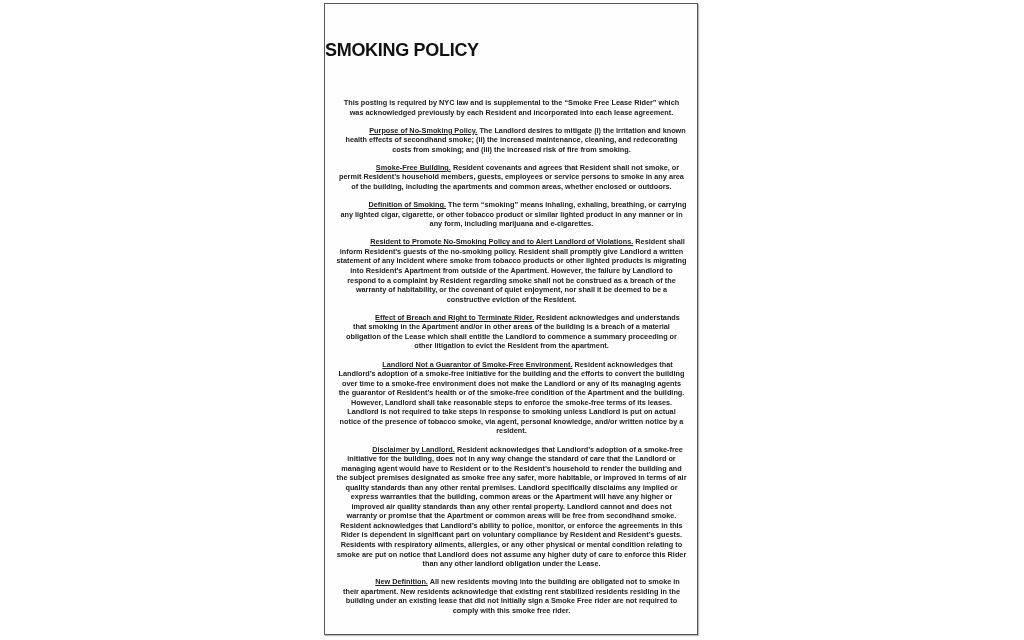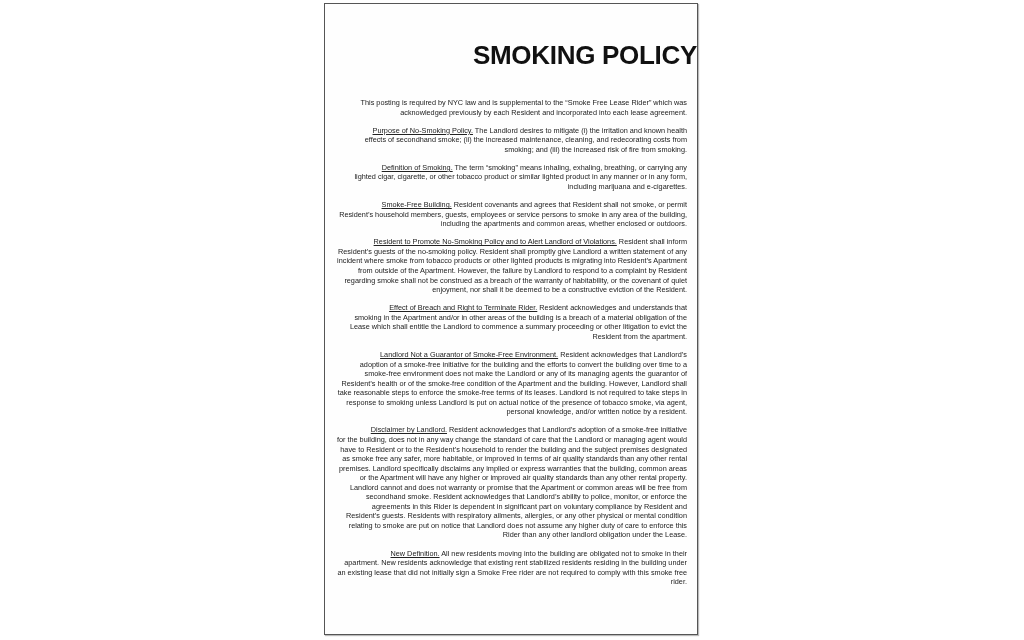--- a/index.html
+++ b/index.html
@@ -5,43 +5,43 @@
   html, body { margin:0; padding:0; }
   body {
     width:1024px; height:640px; background:#ffffff; position:relative; overflow:hidden;
     font-family:"Liberation Sans", sans-serif;
   }
   .page {
     position:absolute; left:324px; top:3px; width:374px; height:632px;
     border:1px solid #555; box-shadow:1px 1px 1px #bbb; background:#fefefe; box-sizing:border-box;
   }
   .title {
-    position:absolute; left:0; right:0; top:36px; text-align:right;
-    font-weight:bold; font-size:26px; color:#111; letter-spacing:-0.3px;
+    position:absolute; left:0; right:0; top:36px; text-align:left;
+    font-weight:bold; font-size:18px; color:#111; letter-spacing:-0.3px;
   }
   .body-text {
     position:absolute; left:11px; right:10px; top:94px;
     font-size:7.3px; line-height:9.55px; color:#222;
   }
-  .para { margin:0 0 8.6px 0; text-align:right; }
+  .para { margin:0 0 8.6px 0; text-align:center;font-weight:bold; }
   .heading { text-decoration:underline;margin-left:32px; }
 </style>
 </head>
 <body>
 
 <div class="page">
   <div class="title">SMOKING POLICY</div>
   <div class="body-text">
     <p class="para">This posting is required by NYC law and is supplemental to the “Smoke Free Lease Rider” which was acknowledged previously by each Resident and incorporated into each lease agreement.</p>
 
     <p class="para"><span class="heading">Purpose of No-Smoking Policy.</span><span> The Landlord desires to mitigate (i) the irritation and known health effects of secondhand smoke; (ii) the increased maintenance, cleaning, and redecorating costs from smoking; and (iii) the increased risk of fire from smoking.</span></p>
 
+    <p class="para"><span class="heading">Smoke-Free Building.</span><span> Resident covenants and agrees that Resident shall not smoke, or permit Resident’s household members, guests, employees or service persons to smoke in any area of the building, including the apartments and common areas, whether enclosed or outdoors.</span></p>
+
     <p class="para"><span class="heading">Definition of Smoking.</span><span> The term “smoking” means inhaling, exhaling, breathing, or carrying any lighted cigar, cigarette, or other tobacco product or similar lighted product in any manner or in any form, including marijuana and e-cigarettes.</span></p>
-
-    <p class="para"><span class="heading">Smoke-Free Building.</span><span> Resident covenants and agrees that Resident shall not smoke, or permit Resident’s household members, guests, employees or service persons to smoke in any area of the building, including the apartments and common areas, whether enclosed or outdoors.</span></p>
 
     <p class="para"><span class="heading">Resident to Promote No-Smoking Policy and to Alert Landlord of Violations.</span><span> Resident shall inform Resident’s guests of the no-smoking policy. Resident shall promptly give Landlord a written statement of any incident where smoke from tobacco products or other lighted products is migrating into Resident’s Apartment from outside of the Apartment. However, the failure by Landlord to respond to a complaint by Resident regarding smoke shall not be construed as a breach of the warranty of habitability, or the covenant of quiet enjoyment, nor shall it be deemed to be a constructive eviction of the Resident.</span></p>
 
     <p class="para"><span class="heading">Effect of Breach and Right to Terminate Rider.</span><span> Resident acknowledges and understands that smoking in the Apartment and/or in other areas of the building is a breach of a material obligation of the Lease which shall entitle the Landlord to commence a summary proceeding or other litigation to evict the Resident from the apartment.</span></p>
 
     <p class="para"><span class="heading">Landlord Not a Guarantor of Smoke-Free Environment.</span><span> Resident acknowledges that Landlord’s adoption of a smoke-free initiative for the building and the efforts to convert the building over time to a smoke-free environment does not make the Landlord or any of its managing agents the guarantor of Resident’s health or of the smoke-free condition of the Apartment and the building. However, Landlord shall take reasonable steps to enforce the smoke-free terms of its leases. Landlord is not required to take steps in response to smoking unless Landlord is put on actual notice of the presence of tobacco smoke, via agent, personal knowledge, and/or written notice by a resident.</span></p>
 
     <p class="para"><span class="heading">Disclaimer by Landlord.</span><span> Resident acknowledges that Landlord’s adoption of a smoke-free initiative for the building, does not in any way change the standard of care that the Landlord or managing agent would have to Resident or to the Resident’s household to render the building and the subject premises designated as smoke free any safer, more habitable, or improved in terms of air quality standards than any other rental premises. Landlord specifically disclaims any implied or express warranties that the building, common areas or the Apartment will have any higher or improved air quality standards than any other rental property. Landlord cannot and does not warranty or promise that the Apartment or common areas will be free from secondhand smoke. Resident acknowledges that Landlord’s ability to police, monitor, or enforce the agreements in this Rider is dependent in significant part on voluntary compliance by Resident and Resident’s guests. Residents with respiratory ailments, allergies, or any other physical or mental condition relating to smoke are put on notice that Landlord does not assume any higher duty of care to enforce this Rider than any other landlord obligation under the Lease.</span></p>
 
     <p class="para"><span class="heading">New Definition.</span><span> All new residents moving into the building are obligated not to smoke in their apartment. New residents acknowledge that existing rent stabilized residents residing in the building under an existing lease that did not initially sign a Smoke Free rider are not required to comply with this smoke free rider.</span></p>

